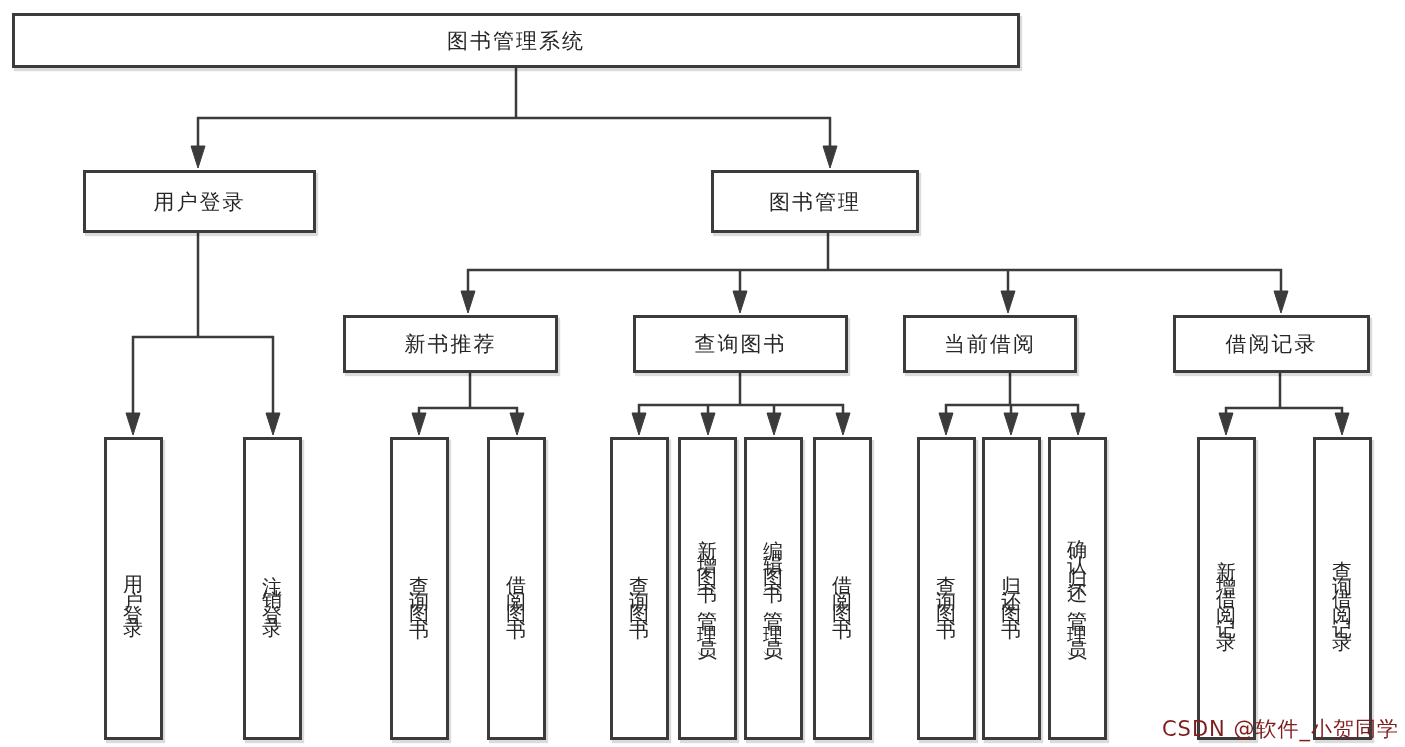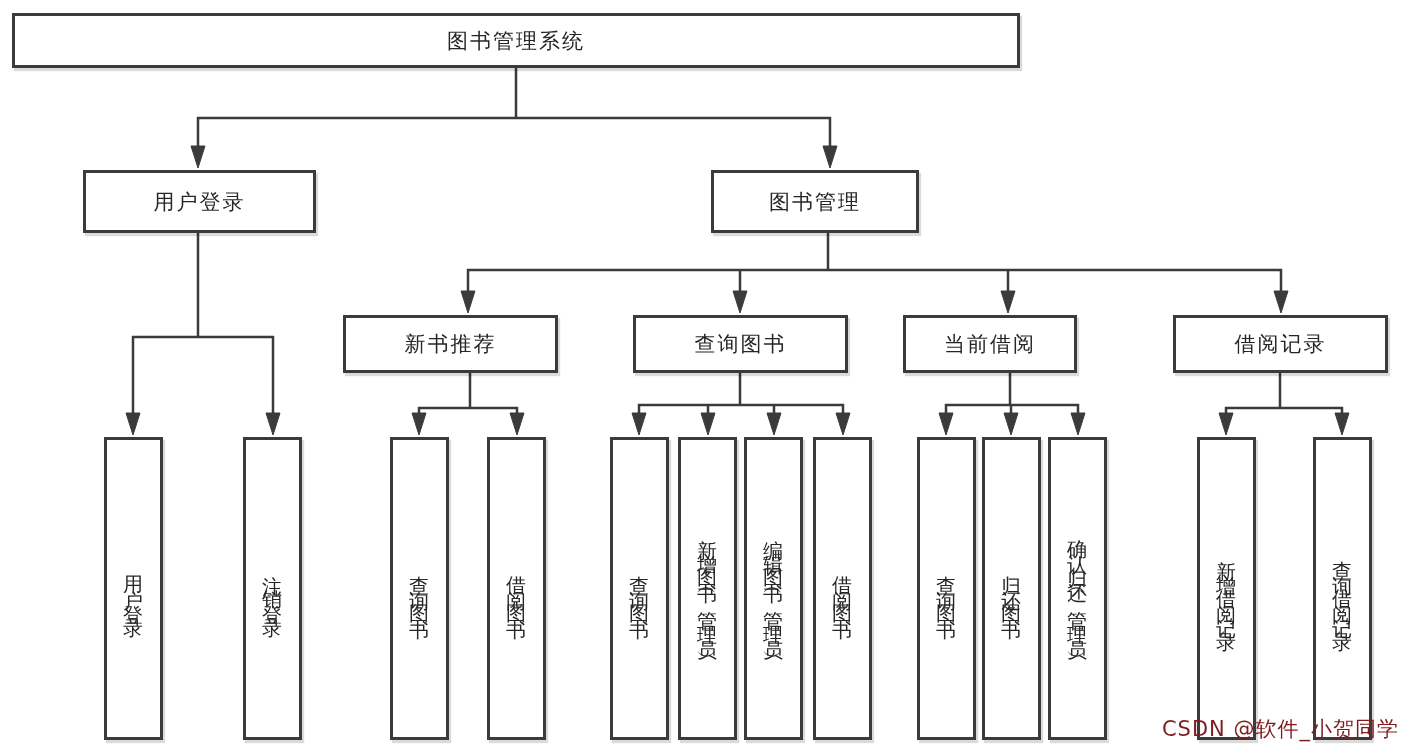--- a/index.html
+++ b/index.html
@@ -151,21 +151,21 @@
 
   <div class="node h-label" style="left:343px;top:315px;width:215px;height:58px">
     <span>新书推荐</span>
   </div>
   <div class="node h-label" style="left:633px;top:315px;width:215px;height:58px">
     <span>查询图书</span>
   </div>
   <div class="node h-label" style="left:903px;top:315px;width:174px;height:58px">
     <span>当前借阅</span>
   </div>
-  <div class="node h-label" style="left:1173px;top:315px;width:215px;height:58px">
+  <div class="node h-label" style="left:1173px;top:315px;width:197px;height:58px">
     <span>借阅记录</span>
   </div>
 
   <div class="leaf" style="left:104px;top:437px">
     <span class="vtext">用户登录</span>
   </div>
   <div class="leaf" style="left:243px;top:437px">
     <span class="vtext">注销登录</span>
   </div>
 

